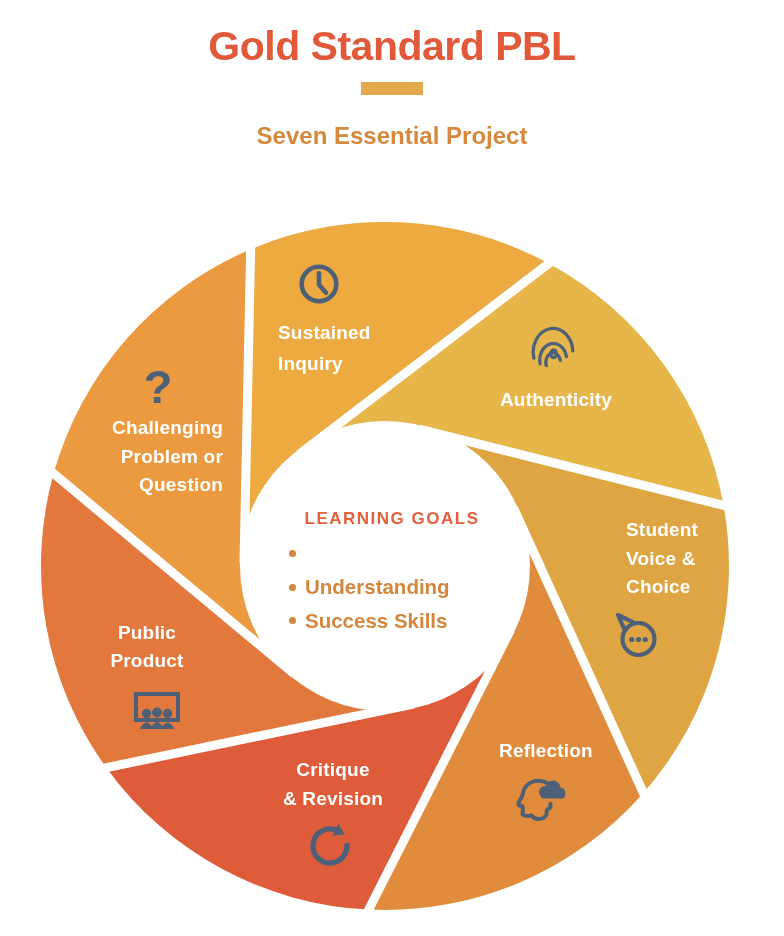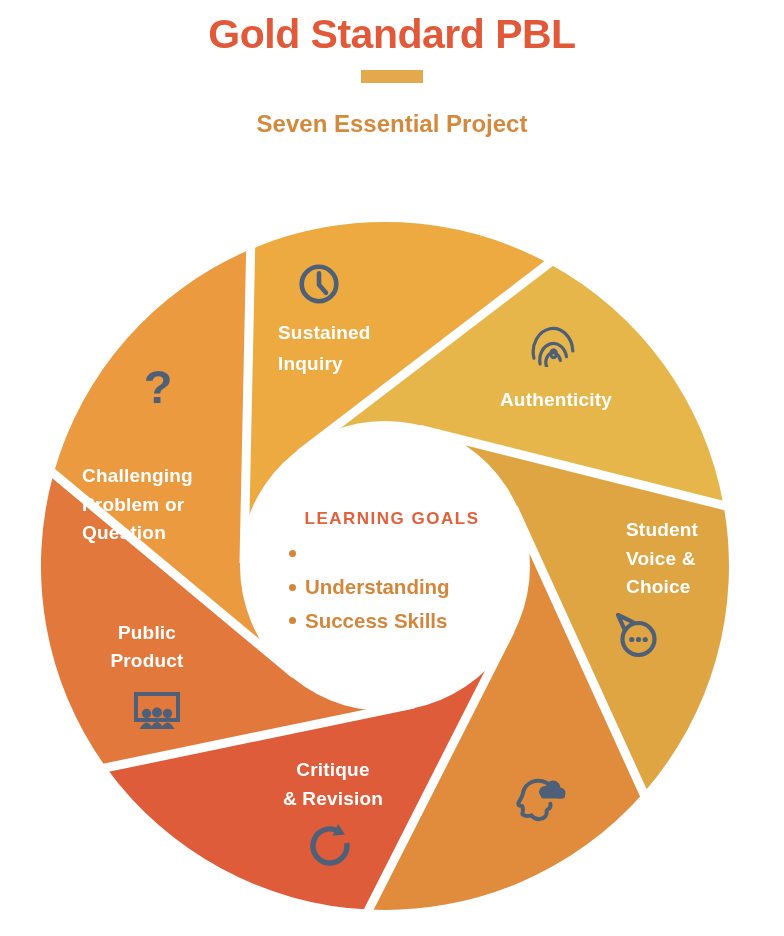--- a/index.html
+++ b/index.html
@@ -4,41 +4,41 @@
 <style>
   html,body{margin:0;padding:0;background:#fff;}
   .stage{
     position:relative;width:784px;height:936px;margin:0 auto;
     background:var(--background,#fff);overflow:hidden;
     font-family:"Liberation Sans",sans-serif;
   }
   
   .header{position:absolute;top:0;left:0;width:784px;text-align:center;}
   .title{
-    margin:12px 0 0;font-size:41px;font-weight:700;letter-spacing:-0.5px;
+    margin:24px 0 0;font-size:41px;font-weight:700;letter-spacing:-0.5px;
     color:var(--title_color,#E2593A);line-height:44px;
   }
   .title-bar{width:62px;height:13px;margin:14px auto 0;background:var(--bar_color,#E4A94C);}
   .subtitle{
     margin-top:24px;font-size:24px;font-weight:700;line-height:33px;
     color:var(--subtitle_color,#D4893C);
   }
   .subtitle span{display:block;}
   
   .wheel{position:absolute;left:0;top:0;width:784px;height:936px;}
   .divider{stroke:var(--divider_color,#fff);stroke-width:9;stroke-linecap:butt;}
   .center-circle{fill:#fff;}
   
   .seg-label{
     position:absolute;color:var(--label_color,#fff);font-weight:700;
     font-size:19px;line-height:30px;letter-spacing:0.2px;white-space:nowrap;
   }
   .seg-label span{display:block;}
   .center-x{transform:translateX(-50%);text-align:center;}
-  .align-right{text-align:left;margin-top:48px;}
+  .align-right{text-align:right;}
   
   .icon{position:absolute;}
   .ic-stroke{stroke:var(--icon_color,#4E6078);fill:none;}
   .ic-fill{fill:var(--icon_color,#4E6078);}
   .q-icon{
     position:absolute;left:158px;top:386px;transform:translate(-50%,-50%);
     font-size:47px;font-weight:700;color:var(--icon_color,#4E6078);
   }
   
   .goals-heading{
@@ -149,20 +149,23 @@
   <div class="seg-label center-x" style="left:556px;top:385px;">
     <span>Authenticity</span>
   </div>
 
   <div class="seg-label" style="left:598px;top:516px;line-height:28.5px;margin-left:28px;">
     <span>Student</span>
     <span>Voice &amp;</span>
     <span>Choice</span>
   </div>
 
+  <div class="seg-label center-x" style="left:546px;top:736px;">
+    <span>Reflection</span>
+  </div>
 
   <div class="seg-label center-x" style="left:333px;top:755px;line-height:29px;">
     <span>Critique</span>
     <span>&amp; Revision</span>
   </div>
 
   <div class="seg-label center-x" style="left:147px;top:619px;line-height:28px;">
     <span>Public</span>
     <span>Product</span>
   </div>

